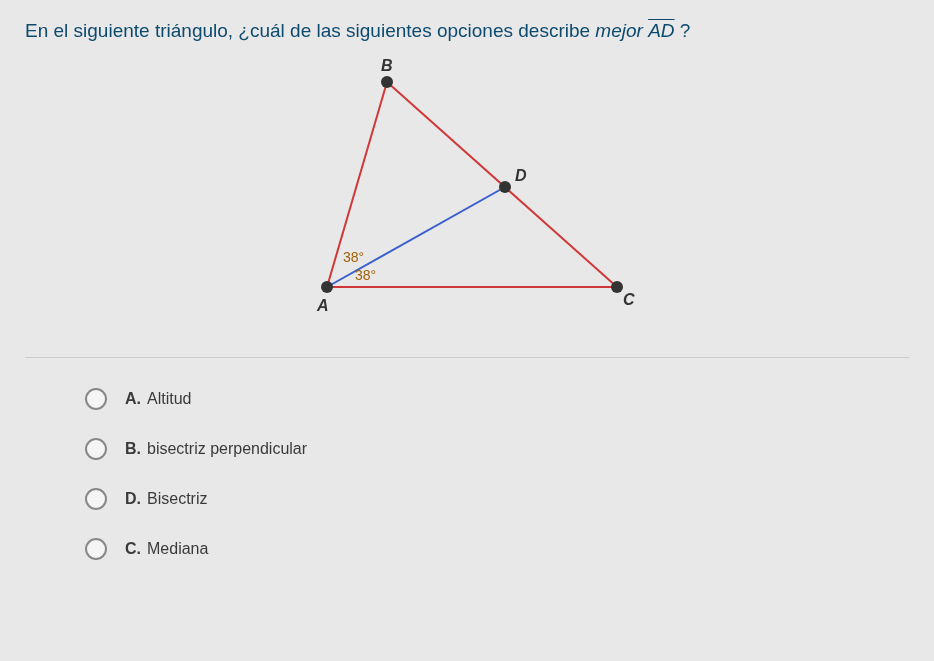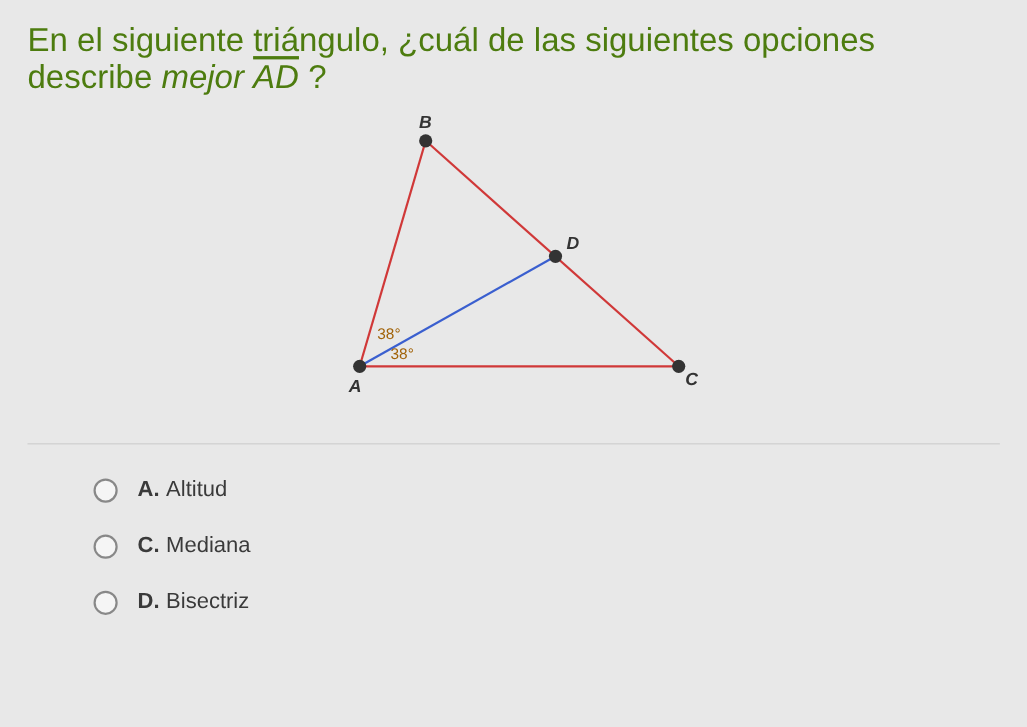--- a/index.html
+++ b/index.html
@@ -9,22 +9,22 @@
     }
     body {
       width: 934px;
       height: 661px;
       background: #e8e8e8;
       font-family: Arial, Helvetica, sans-serif;
       padding: 20px 25px;
       color: #3a3a3a;
     }
     .question {
-      font-size: 30px;
-      color: #4d7c0f;
+      font-size: 19px;
+      color: #0c4a6e;
       margin-bottom: 15px;
     }
     .question .italic {
       font-style: italic;
     }
     .line-over {
       text-decoration: overline;
       font-style: italic;
     }
     .figure-container {
@@ -55,21 +55,21 @@
     .radio {
       width: 22px;
       height: 22px;
       border: 2px solid #888;
       border-radius: 50%;
       margin-right: 18px;
       background: #f5f5f5;
       flex-shrink: 0;
     }
     .choice-text {
-      font-size: 20px;
+      font-size: 16px;
       color: #3a3a3a;
     }
     .choice-text .letter {
       font-weight: bold;
       margin-right: 6px;
     }
     .vertex-label {
       position: absolute;
       font-weight: bold;
       font-style: italic;
@@ -118,22 +118,28 @@
 <div class="choices">
   <div class="choice">
     <div class="radio"></div>
     <div class="choice-text">
       <span class="letter">A.</span><span>Altitud</span>
     </div>
   </div>
   <div class="choice">
     <div class="radio"></div>
     <div class="choice-text">
-      <span class="letter">C.</span><span>Mediana</span>
+      <span class="letter">B.</span><span>bisectriz perpendicular</span>
     </div>
   </div>
   <div class="choice">
     <div class="radio"></div>
     <div class="choice-text">
       <span class="letter">D.</span><span>Bisectriz</span>
     </div>
   </div>
+  <div class="choice">
+    <div class="radio"></div>
+    <div class="choice-text">
+      <span class="letter">C.</span><span>Mediana</span>
+    </div>
+  </div>
 </div>
 
 </body></html>

